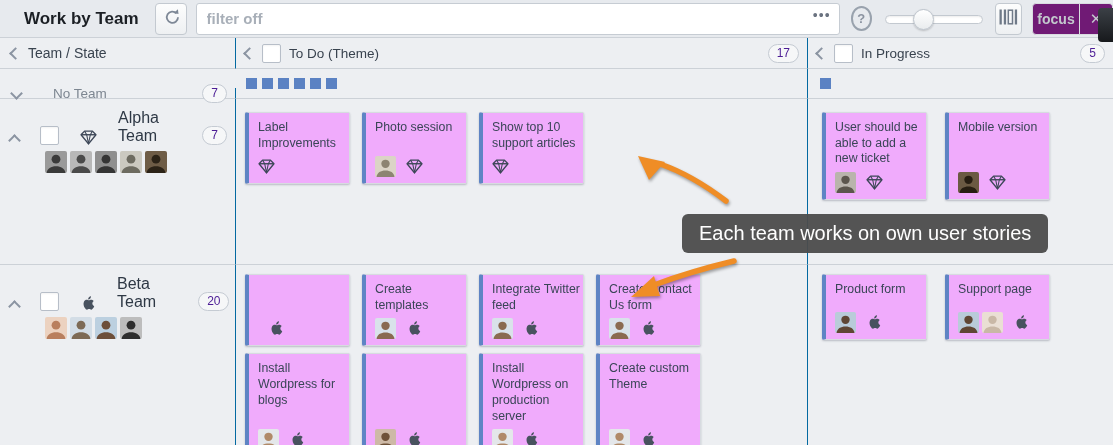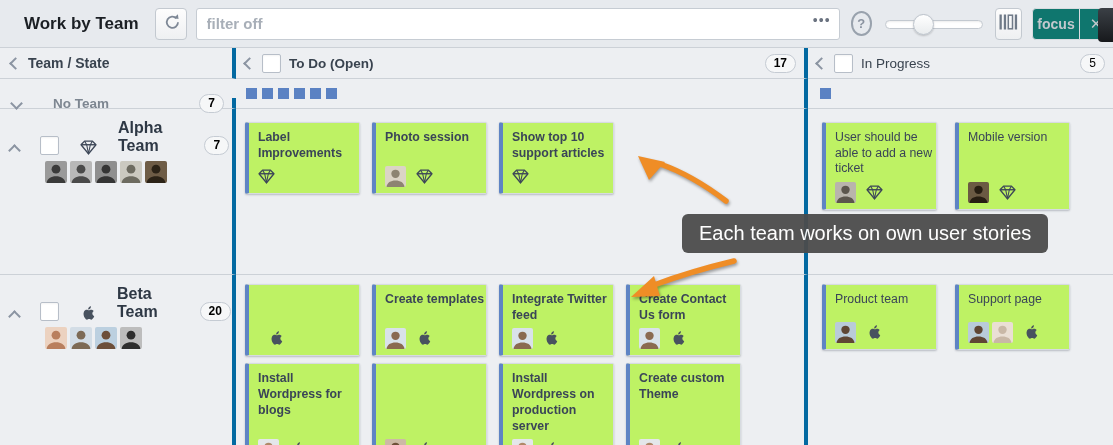--- a/index.html
+++ b/index.html
@@ -1,77 +1,77 @@
 <!DOCTYPE html>
 <html style="--accent-blue: #5b82c3; --card-border-blue: #5e84c4; --arrow-orange: #ef8d26; --tooltip-bg: #4c4c4c;"><head>
 <meta charset="utf-8">
 <style>
   html,body{margin:0;padding:0;background:#dfe3e7;}
   .app{position:relative;width:1113px;height:445px;overflow:hidden;background:#edeff2;
        font-family:"Liberation Sans","DejaVu Sans",sans-serif;color:#39434f;}
   
-  .toolbar{position:relative;height:48px;background:#e7eaee;border-bottom:1px solid #ccd1d7;
+  .toolbar{position:relative;height:38px;background:#e7eaee;border-bottom:1px solid #ccd1d7;
            display:flex;align-items:center;padding-left:24px;box-sizing:border-box;}
   .title{font-size:17px;font-weight:bold;color:#1b1f24;margin-right:16px;white-space:nowrap;}
   .btn{box-sizing:border-box;height:32px;border:1px solid #c3c9d0;border-radius:4px;
        background:linear-gradient(#fdfdfd,#eef0f2);display:flex;align-items:center;justify-content:center;cursor:pointer;}
   .icon-btn{width:38px;}
   .filter-wrap{position:relative;flex:0 0 644px;margin-left:9px;}
   .filter-wrap input{width:100%;height:32px;box-sizing:border-box;border:1px solid #c6ccd3;border-radius:3px;
        padding:0 30px 0 10px;font-size:15px;color:#39434f;background:#fff;outline:none;
        font-family:"Liberation Sans","DejaVu Sans",sans-serif;font-weight:bold;}
   .filter-wrap input::placeholder{color:#a8afb8;}
   .dots{position:absolute;right:9px;top:4px;font-size:14px;letter-spacing:1px;color:#6b7380;cursor:pointer;}
   .help{width:21px;height:21px;border:2px solid #99a2ad;border-radius:50%;color:#8b93a0;font-size:13px;
         font-weight:bold;display:flex;align-items:center;justify-content:center;margin-left:11px;cursor:pointer;}
   .slider{position:relative;width:118px;height:20px;margin-left:13px;cursor:pointer;}
   .slider .track{position:absolute;top:6px;left:0;right:0;height:7px;background:#fff;
         border:1px solid #c3c9d0;border-radius:5px;box-shadow:inset 0 1px 2px rgba(0,0,0,.08);}
   .slider .handle{position:absolute;top:0;width:19px;height:19px;margin-left:-10px;border-radius:50%;
         background:linear-gradient(#ffffff,#e9ecee);border:1px solid #bcc3cb;box-shadow:0 1px 2px rgba(0,0,0,.2);}
   .view-btn{margin-left:12px;width:32px;}
   .group{display:flex;margin-left:10px;}
-  .group .btn{background:#0f766e;border-color:#d9dce0;color:#c3c8cd;cursor:default;}
+  .group .btn{background:#701a75;border-color:#d9dce0;color:#c3c8cd;cursor:default;}
   .focus-btn{width:48px;border-radius:4px 0 0 4px;font-size:14px;font-weight:bold;}
   .x-btn{width:33px;border-left:none;border-radius:0 4px 4px 0;font-size:15px;}
   .dark-sliver{position:absolute;right:0;top:8px;width:15px;height:34px;border-radius:4px 0 0 4px;
         background:linear-gradient(#3b4046,#17191c);cursor:pointer;}
   
   .grid{display:grid;grid-template-columns:236px 572px 1fr;grid-template-rows:31px 30px 166px 1fr;height:391px;}
   .cell{box-sizing:border-box;border-bottom:1px solid #ccd1d7;}
-  .cell.cr{border-right:4px solid #0369a1;font-weight:bold;}
+  .cell.cr{border-right:1px solid #0369a1;}
   .cell.last{border-bottom:none;}
   .head{display:flex;align-items:center;gap:8px;padding:0 8px 0 9px;font-size:13.5px;color:#39434f;}
   .spacer{flex:1;}
   .chev{display:inline-block;width:7px;height:7px;border-left:2px solid #8b94a2;border-bottom:2px solid #8b94a2;flex:none;cursor:pointer;}
   .chev.l{transform:rotate(45deg);}
   .chev.d{transform:rotate(-45deg);}
   .chev.u{transform:rotate(135deg);}
   .cb{width:17px;height:17px;background:#fff;border:1px solid #b7bec8;border-radius:2px;flex:none;cursor:pointer;
       box-shadow:inset 0 1px 2px rgba(0,0,0,.05);}
-  .badge{border:1px solid #c5cbd3;color:#000000;background:#f6f7f8;border-radius:10px;
+  .badge{border:1px solid #c5cbd3;color:#4c1d95;background:#f6f7f8;border-radius:10px;
       font-size:12px;padding:1px 8px;line-height:15px;white-space:nowrap;}
   
   .side-row{display:flex;align-items:center;gap:8px;padding:0 8px 0 12px;font-size:13.5px;margin-top:19px;}
   .side-team{padding:10px 8px 0 10px;}
   .side-team .top{display:flex;align-items:flex-end;gap:21px;}
   .team-name{color:#2e3845;}
   .noteam-label{color:#7d8691;margin-left:24px;}
   .av-strip{display:flex;gap:3px;margin:6px 0 0 35px;}
   .avatar{display:inline-block;width:22px;height:22px;border-radius:2px;overflow:hidden;flex:none;}
   .avatar svg{display:block;width:100%;height:100%;}
   .card .avatar{width:21px;height:21px;}
   
   .sq-lane{display:flex;align-items:center;gap:5px;padding-left:10px;}
   .sq-lane.ip{padding-left:12px;}
   .sq{width:11px;height:11px;background:var(--accent-blue,#5b82c3);cursor:pointer;}
   .lane{display:flex;flex-wrap:wrap;align-content:flex-start;column-gap:12px;row-gap:7px;padding:13px 6px 0 9px;}
   .lane.beta{padding-top:9px;}
   .lane.ip{padding-left:14px;column-gap:18px;}
-  .card{box-sizing:border-box;width:115px;min-height:66px;background:#bef264;border:1px solid #d7dbe0;
+  .card{box-sizing:border-box;width:105px;min-height:66px;background:#f0abfc;border:1px solid #d7dbe0;
         border-left:4px solid var(--card-border-blue,#5e84c4);border-radius:2px;
         box-shadow:0 1px 2px rgba(60,70,85,.3);padding:7px 1px 6px 9px;display:flex;flex-direction:column;cursor:pointer;}
   .card-title{font-size:12.3px;line-height:1.28;color:#3a4557;}
   .card-footer{margin-top:auto;display:flex;align-items:center;gap:10px;min-height:22px;padding-top:4px;}
   .ticon{display:inline-flex;flex:none;}
   .ticon svg{width:17px;height:15px;}
   .ticon.apple svg{width:16px;height:16px;}
   
   .tooltip{position:absolute;left:682px;top:214px;background:var(--tooltip-bg,#4c4c4c);opacity:.95;color:#fff;
         font-size:20px;padding:8px 17px;border-radius:6px;white-space:nowrap;z-index:6;}
@@ -140,21 +140,21 @@
 
   <div class="grid">
 
     <div class="cell cr head" style="padding-left:11px;">
       <span class="chev l"></span>
       <span style="font-size:14px;">Team / State</span>
     </div>
     <div class="cell cr head">
       <span class="chev l"></span>
       <span class="cb"></span>
-      <span>To Do (Open)</span>
+      <span>To Do (Theme)</span>
       <span class="spacer"></span>
       <span class="badge">17</span>
     </div>
     <div class="cell head">
       <span class="chev l"></span>
       <span class="cb"></span>
       <span>In Progress</span>
       <span class="spacer"></span>
       <span class="badge">5</span>
     </div>
@@ -474,21 +474,21 @@
       <span class="ticon apple">
               <svg viewBox="0 0 17 17">
                 <use href="#i-apple"></use>
               </svg>
             </span>
     </div>
         </div>
       </div>
     <div class="cell lane beta ip last" id="beta-ip">
         <div class="card">
-    <div class="card-title">Product team</div>
+    <div class="card-title">Product form</div>
     <div class="card-footer">
       <span style="display:flex;gap:3px;">
               <span class="avatar" style="background: rgb(185, 203, 217);">
                 <svg viewBox="0 0 22 22">
                   <circle cx="11" cy="8.2" r="4.4" fill="#5f4634"></circle>
                   <path d="M1.5 23c0-5.2 4.2-7.8 9.5-7.8s9.5 2.6 9.5 7.8z" fill="#5f4634"></path>
                 </svg>
               </span>
             </span>
       <span class="ticon apple">

